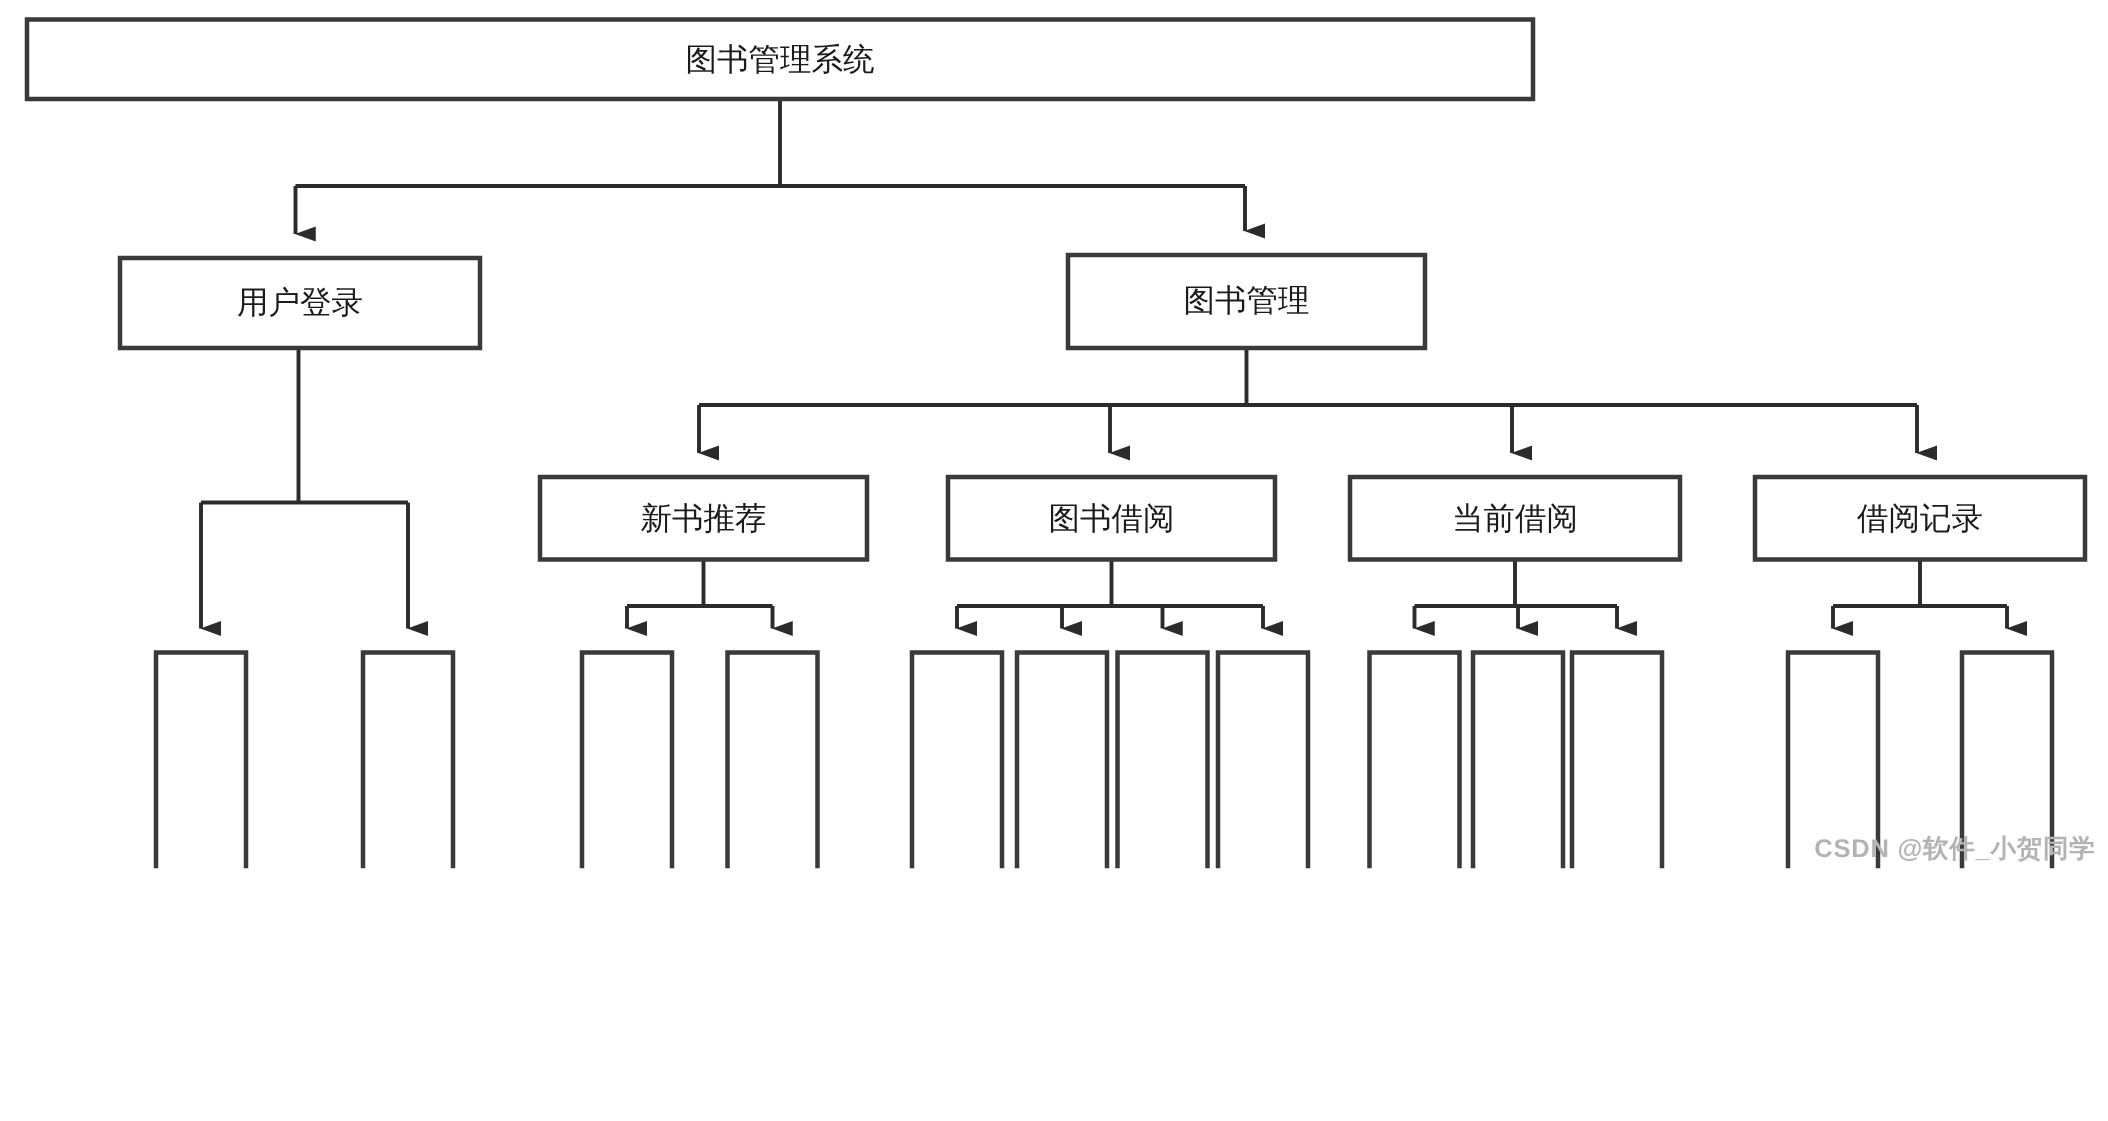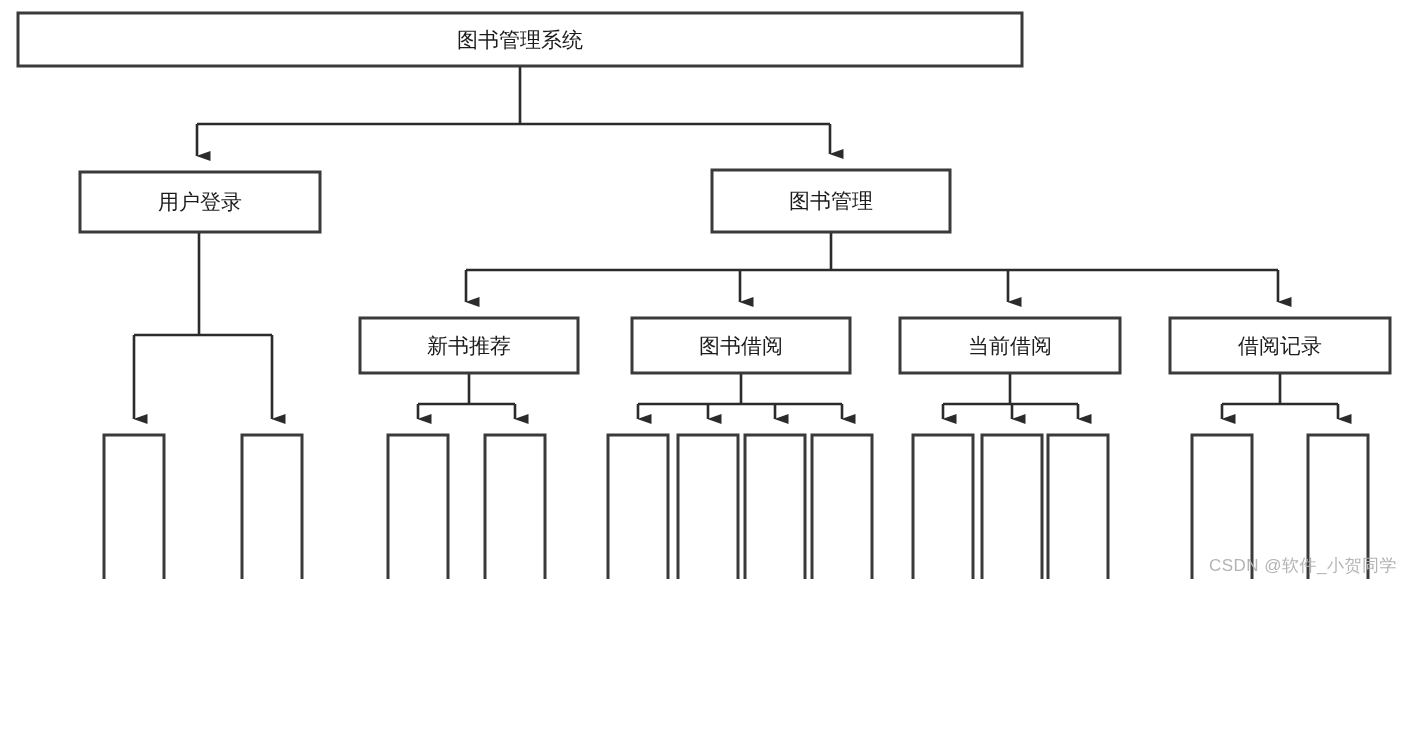--- a/index.html
+++ b/index.html
@@ -64,20 +64,21 @@
   }
   .watermark {
     position: absolute;
     right: 8px;
     bottom: 2px;
     font-family: "Liberation Sans", "DejaVu Sans", sans-serif;
     font-size: 17px;
     color: #b3b3b3;
     letter-spacing: 0.5px;
     white-space: nowrap;
+    font-weight: bold;
   }
 </style>
 </head>
 <body>
 
 <div id="diagram-root">
 
   <svg class="flow" viewBox="0 0 1405 747">
     <defs>
       <marker id="ah" viewBox="0 0 12 14" refX="6" refY="13.5" markerWidth="12" markerHeight="14" orient="auto-start-reverse" markerUnits="userSpaceOnUse">

